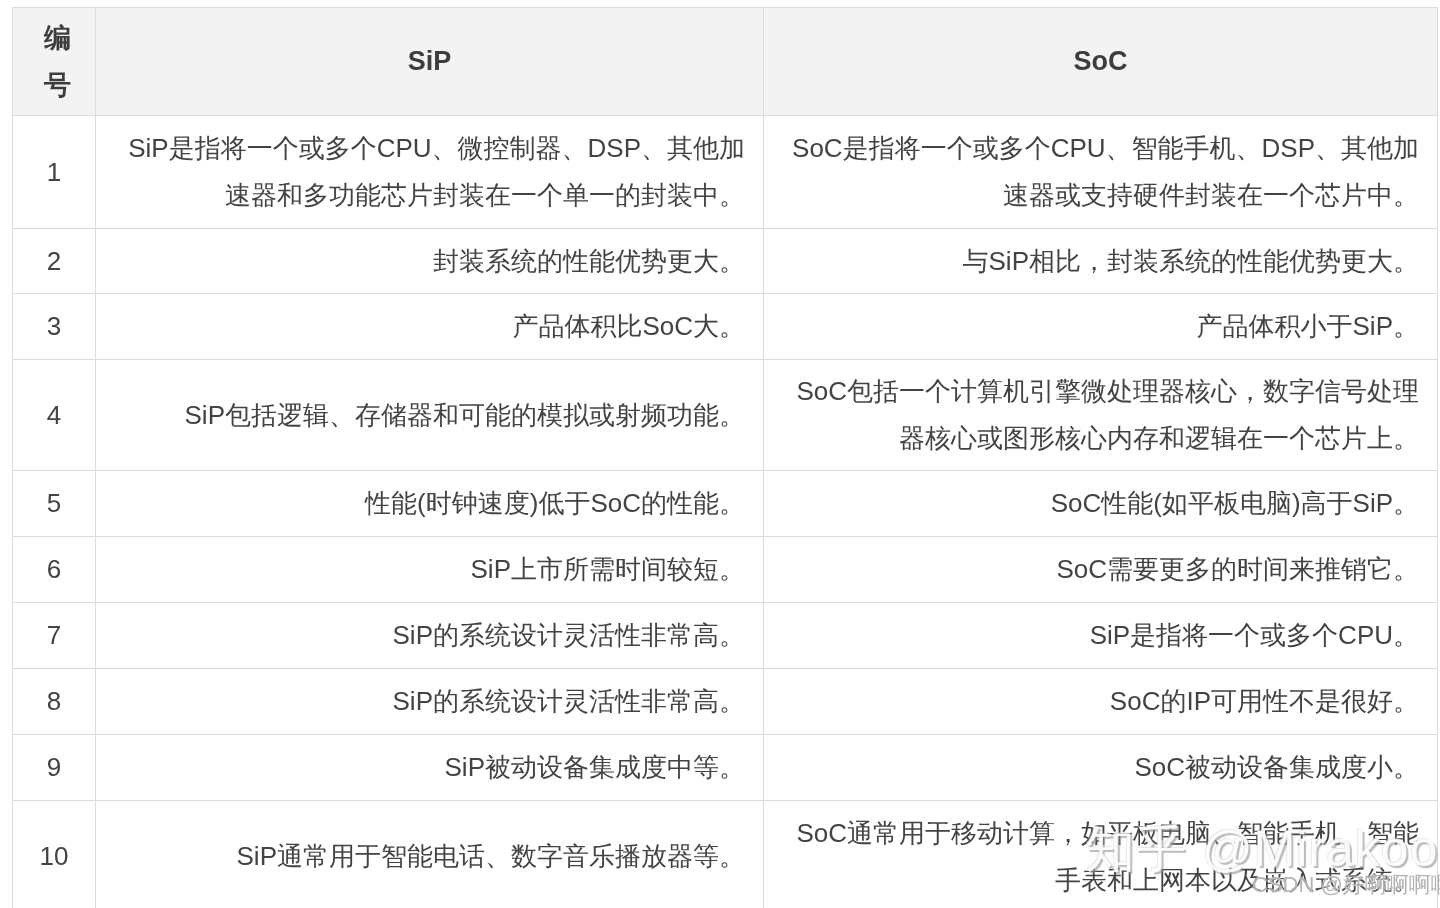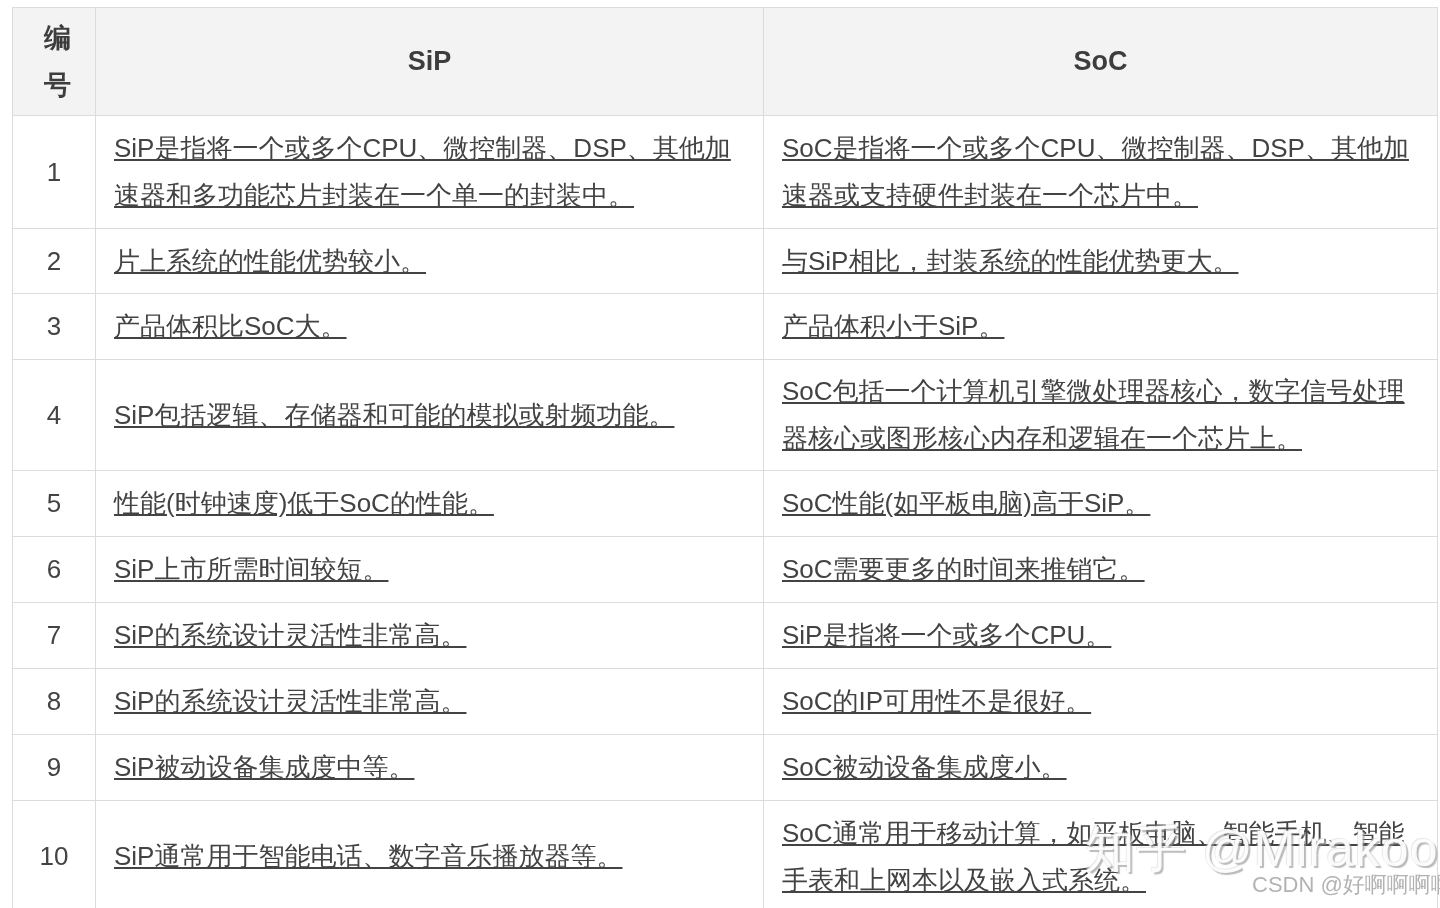--- a/index.html
+++ b/index.html
@@ -44,23 +44,22 @@
   .cmp-table td {
     font-size: 26px;
     line-height: 47px;
     background: #ffffff;
   }
   .cmp-table td.c-num {
     text-align: center;
     padding: 0;
   }
   .cmp-table td.c-text {
-    text-align: left;
+    text-align: right;
     padding: 4px 18px;
-    text-decoration: underline;
   }
   
   tr.h-head { height: 108px; }
   tr.h-tall1 { height: 113px; }
   tr.h-short1 { height: 65px; }
   tr.h-short { height: 66px; }
   tr.h-tall2 { height: 111px; }
   tr.h-tall3 { height: 112px; }
   tbody tr:last-child td { border-bottom: none; }
 
@@ -103,25 +102,25 @@
       <tr class="h-head">
         <th class="c-num">编号</th>
         <th>SiP</th>
         <th>SoC</th>
       </tr>
     </thead>
     <tbody>
       <tr class="h-tall1">
         <td class="c-num">1</td>
         <td class="c-text">SiP是指将一个或多个CPU、微控制器、DSP、其他加速器和多功能芯片封装在一个单一的封装中。</td>
-        <td class="c-text">SoC是指将一个或多个CPU、微控制器、DSP、其他加速器或支持硬件封装在一个芯片中。</td>
+        <td class="c-text">SoC是指将一个或多个CPU、智能手机、DSP、其他加速器或支持硬件封装在一个芯片中。</td>
       </tr>
       <tr class="h-short1">
         <td class="c-num">2</td>
-        <td class="c-text">片上系统的性能优势较小。</td>
+        <td class="c-text">封装系统的性能优势更大。</td>
         <td class="c-text">与SiP相比，封装系统的性能优势更大。</td>
       </tr>
       <tr class="h-short">
         <td class="c-num">3</td>
         <td class="c-text">产品体积比SoC大。</td>
         <td class="c-text">产品体积小于SiP。</td>
       </tr>
       <tr class="h-tall2">
         <td class="c-num">4</td>
         <td class="c-text">SiP包括逻辑、存储器和可能的模拟或射频功能。</td>

